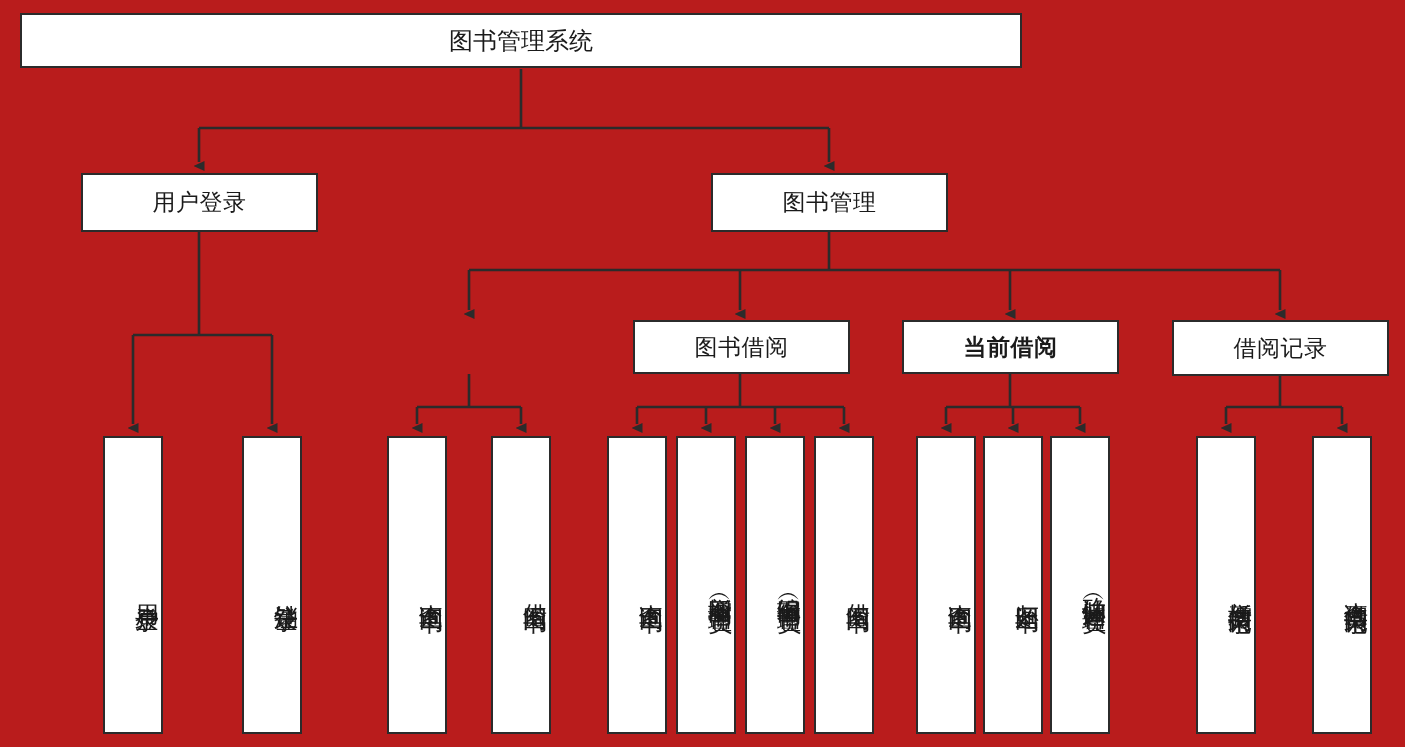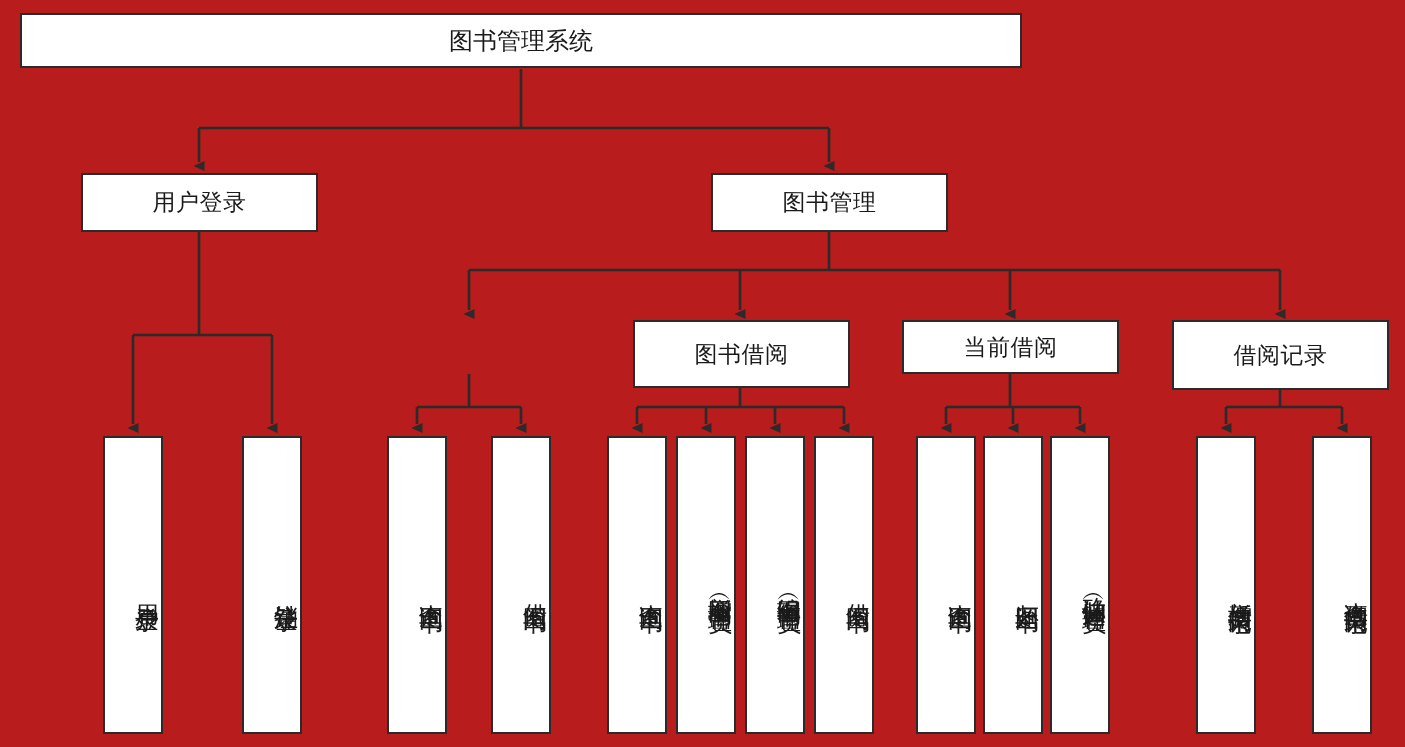--- a/index.html
+++ b/index.html
@@ -125,27 +125,27 @@
     <span>图书管理系统</span>
   </div>
 
   <div class="node horiz" style="left:81px; top:173px; width:237px; height:59px;">
     <span>用户登录</span>
   </div>
   <div class="node horiz" style="left:711px; top:173px; width:237px; height:59px;">
     <span>图书管理</span>
   </div>
 
-  <div class="node horiz" style="left:633px; top:320px; width:217px; height:68px;">
+  <div class="node horiz" style="left:633px; top:320px; width:217px; height:54px;">
     <span>图书借阅</span>
   </div>
-  <div class="node horiz" style="left:902px; top:320px; width:217px; height:54px;">
+  <div class="node horiz" style="left:902px; top:320px; width:217px; height:54px;font-weight:bold;">
     <span>当前借阅</span>
   </div>
-  <div class="node horiz" style="left:1172px; top:320px; width:217px; height:70px;">
+  <div class="node horiz" style="left:1172px; top:320px; width:217px; height:56px;">
     <span>借阅记录</span>
   </div>
 
   <div class="node vert" style="left:103px; top:436px; width:60px; height:298px;">
     <span>用户登录</span>
   </div>
   <div class="node vert" style="left:242px; top:436px; width:60px; height:298px;">
     <span>注销登录</span>
   </div>
 

